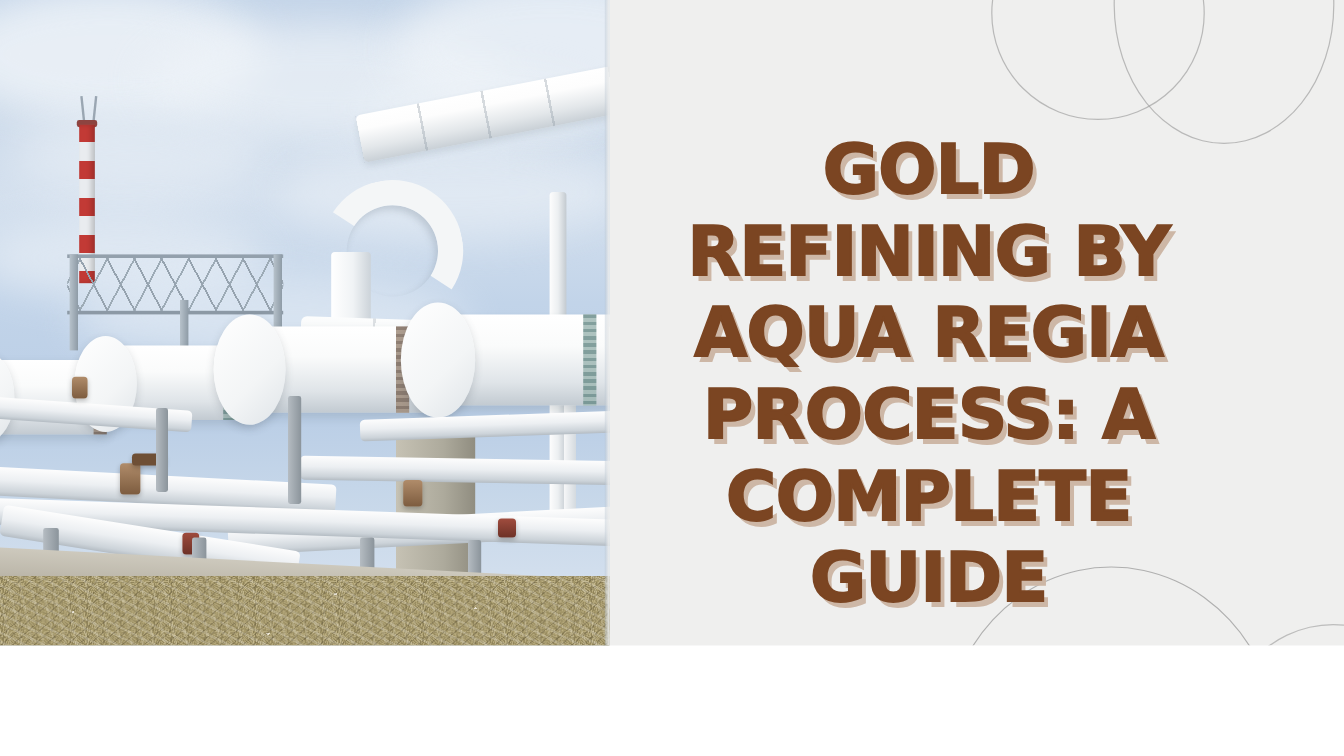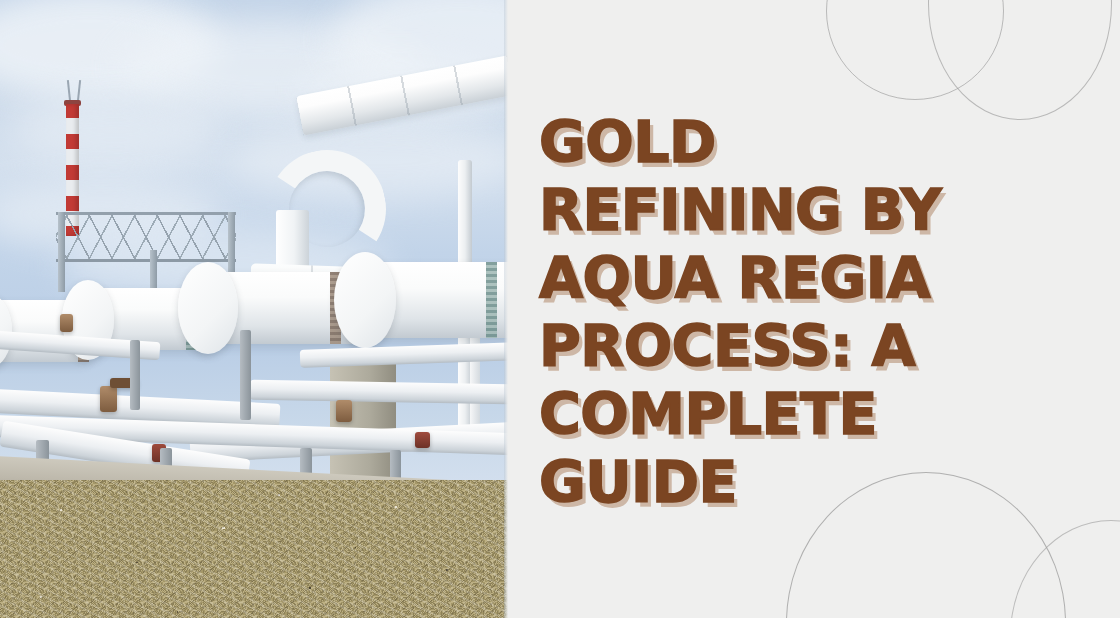--- a/index.html
+++ b/index.html
@@ -1,22 +1,23 @@
 <!DOCTYPE html>
 <html><head>
 <meta charset="utf-8">
 <style>
   html,body{margin:0;padding:0;background:#ffffff;}
   body{font-family:"Liberation Sans",sans-serif;}
 
   .canvas{
     position:relative;
-    width:1120px;height:618px;
+    width:1120px;height:538px;
     overflow:hidden;
     background:#efefee;
+    text-align:center;
   }
 
   
   .photo{
     position:absolute;left:0;top:0;width:508px;height:630px;
     overflow:hidden;
     background:#b9cde4;
   }
   .sky{
     position:absolute;inset:0;

